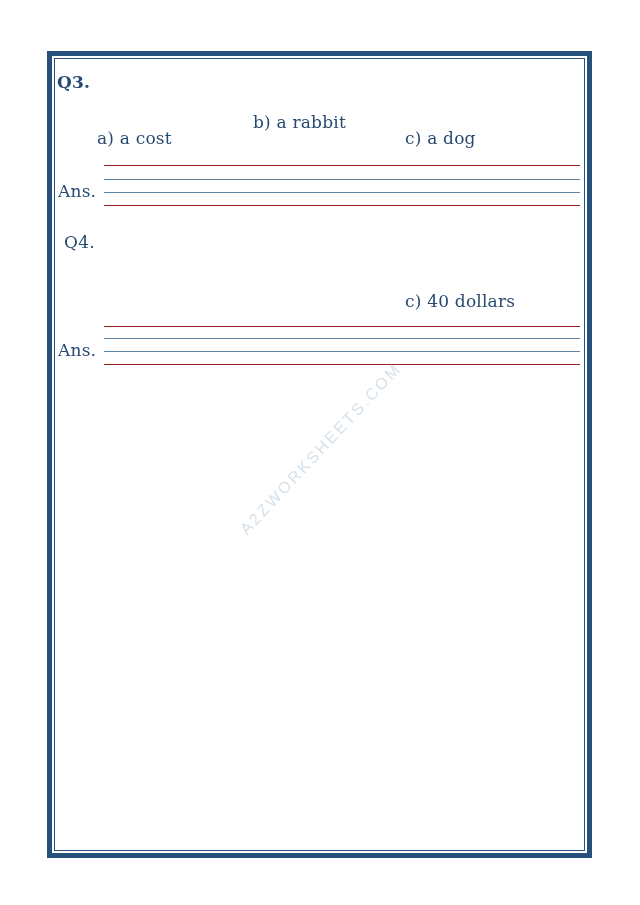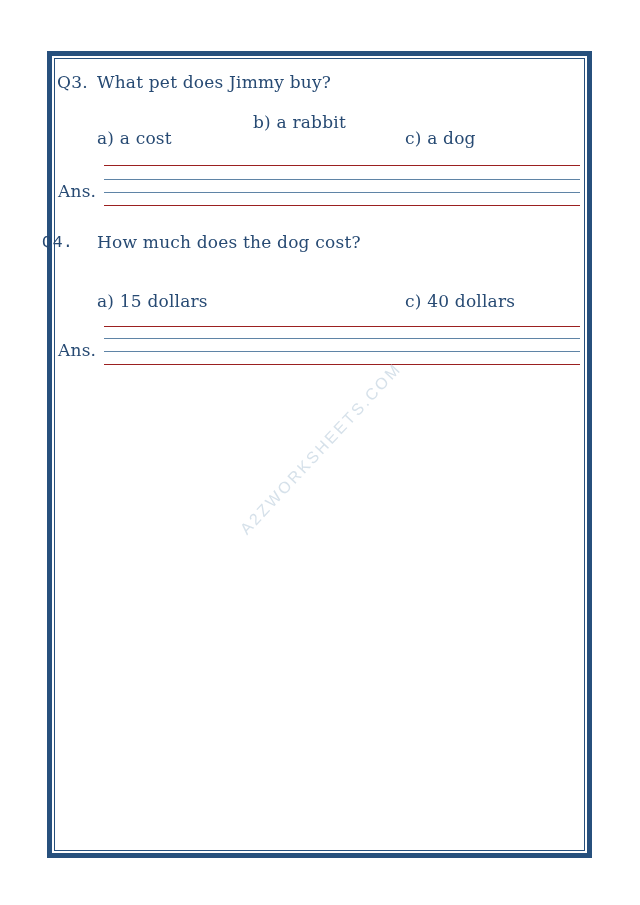--- a/index.html
+++ b/index.html
@@ -52,37 +52,34 @@
 </style>
 </head>
 <body>
 
 <div class="page">
 
   <div class="frame">
     <div class="frame-inner"></div>
   </div>
 
-  <div class="txt" style="left:57px;top:72px;">Q3.</div>
-  <div class="txt" style="left:97px;top:72px;">What pet does Jimmy buy?</div>
+  <div class="txt" style="left:57px;top:72px;font-weight:bold;">Q3.</div>
 
   <div class="txt" style="left:97px;top:128px;">a) a cost</div>
   <div class="txt" style="left:253px;top:112px;">b) a rabbit</div>
   <div class="txt" style="left:405px;top:128px;">c) a dog</div>
 
   <div class="txt" style="left:58px;top:181px;">Ans.</div>
   <div class="ansline line-red" style="top:165px;"></div>
   <div class="ansline line-blue" style="top:179px;"></div>
   <div class="ansline line-blue" style="top:192px;"></div>
   <div class="ansline line-red" style="top:205px;"></div>
 
-  <div class="txt" style="left:42px;top:232px;font-family:Liberation Mono, monospace;">Q4.</div>
-  <div class="txt" style="left:97px;top:232px;">How much does the dog cost?</div>
+  <div class="txt" style="left:64px;top:232px;">Q4.</div>
 
-  <div class="txt" style="left:97px;top:291px;">a) 15 dollars</div>
   <div class="txt" style="left:405px;top:291px;">c) 40 dollars</div>
 
   <div class="txt" style="left:58px;top:340px;">Ans.</div>
   <div class="ansline line-red" style="top:326px;"></div>
   <div class="ansline line-blue" style="top:338px;"></div>
   <div class="ansline line-blue" style="top:351px;"></div>
   <div class="ansline line-red" style="top:364px;"></div>
 
   <div class="watermark">A2ZWORKSHEETS.COM</div>
 

